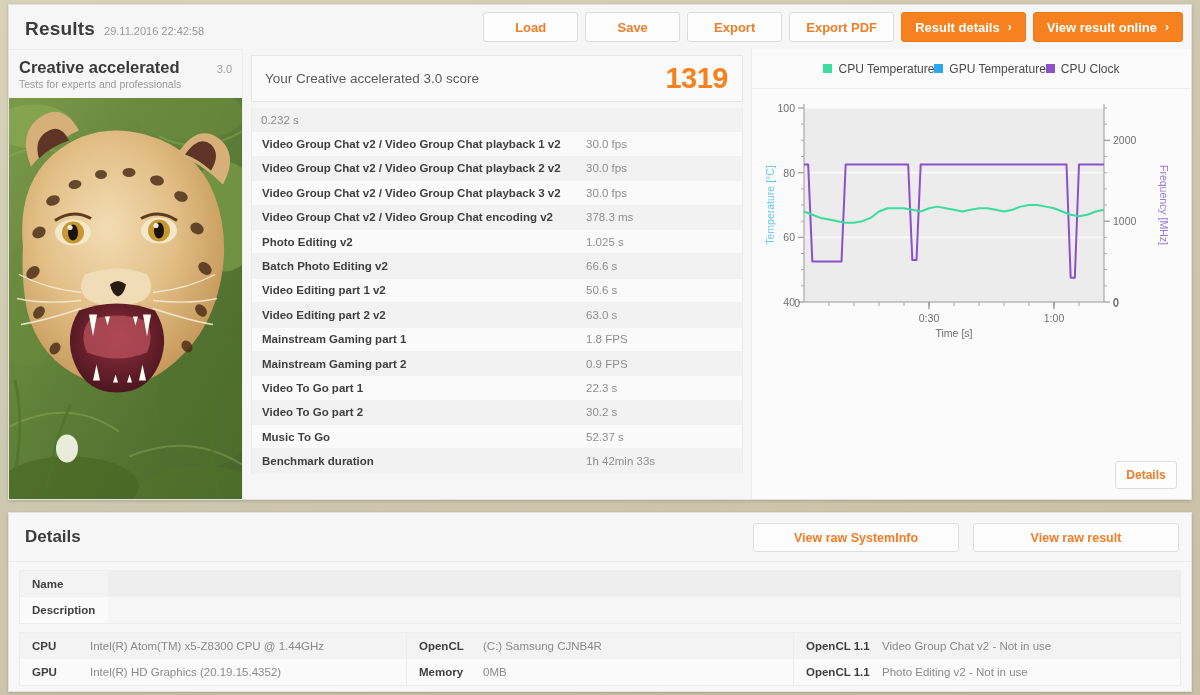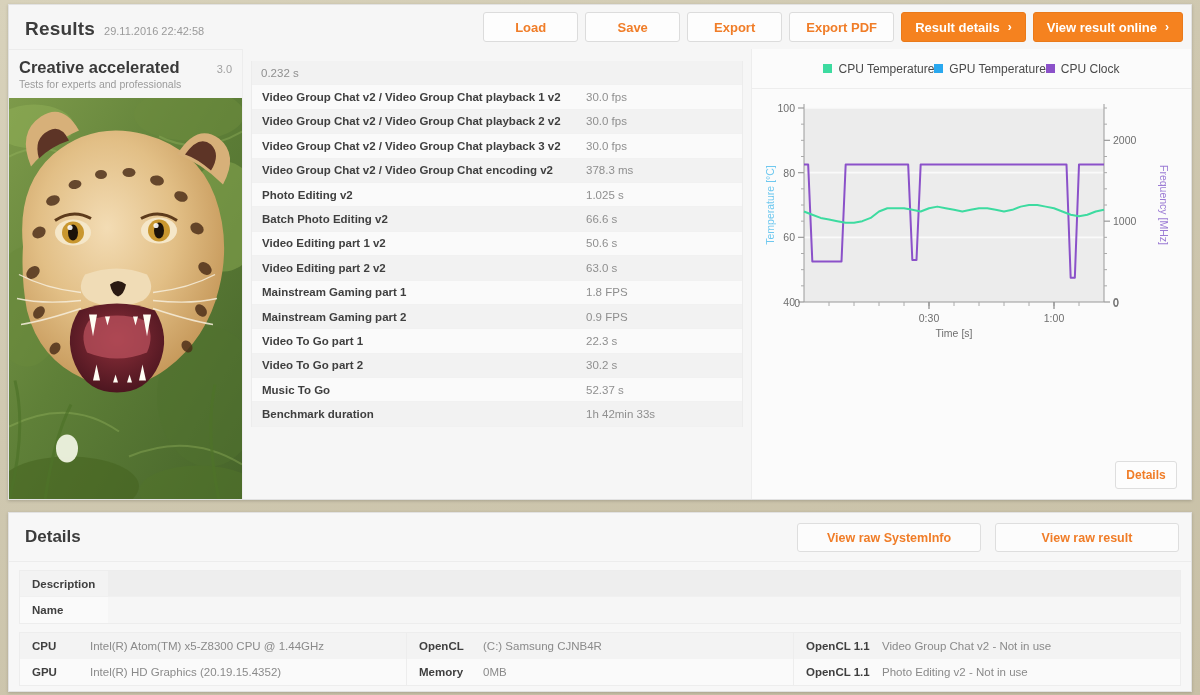--- a/index.html
+++ b/index.html
@@ -87,21 +87,21 @@
   
   .details-panel {
     position: absolute; left: 8px; top: 512px; width: 1184px; height: 180px;
     background: #f7f7f7; border: 1px solid #e2e2e2;
     box-shadow: 0 1px 3px rgba(0,0,0,.18);
   }
   .d-head { position: relative; height: 49px; border-bottom: 1px solid #ececec; }
   .d-head .dt { position: absolute; left: 16px; top: 14px; font-size: 17px; color: #3c3c3c; font-weight: bold; }
   .d-head .dbtns { position: absolute; right: 12px; top: 10px; display: flex; gap: 14px; }
   .d-head .dbtn {
-    height: 29px; width: 184px; display: flex; align-items: center; justify-content: center;
+    height: 29px; width: 206px; display: flex; align-items: center; justify-content: center;
     font-size: 12.5px; font-weight: bold; color: #f07d28; background: #fcfcfc;
     border: 1px solid #dedede; border-radius: 3px; cursor: pointer;
   }
   .nd { margin: 8px 10px 0 10px; border: 1px solid #ededed; }
   .nd .nrow { display: flex; height: 26px; align-items: center; font-size: 11.5px; border-bottom: 1px solid #f0f0f0; }
   .nd .nrow:last-child { border-bottom: none; }
   .nd .nrow:nth-child(odd) { background: #f3f3f3; }
   .nd .nrow:nth-child(even) { background: #fafafa; }
   .nd .k { width: 88px; padding-left: 12px; font-weight: bold; color: #3f3f3f; }
   .nd .v { flex: 1; padding-left: 10px; color: #888; background: #eeeeee; height: 100%; display:flex; align-items:center; }
@@ -262,20 +262,24 @@
             <path d="M0 404 q18 -70 6 -120"></path>
             <path d="M36 404 q8 -60 26 -96"></path>
             <path d="M210 404 q-14 -70 -4 -116"></path>
           </g>
           <ellipse cx="58" cy="352" rx="11" ry="14" fill="#eff3e2" opacity=".95"></ellipse>
         </svg>
       </div>
     </div>
 
     <div class="mid">
+      <div class="score">
+        <span class="lbl">Your Creative accelerated 3.0 score</span>
+        <span class="val">1319</span>
+      </div>
       <div class="rtable">
           <div class="rrow">
             <div class="val">0.232 s</div>
           </div>
           <div class="rrow">
             <div class="name">Video Group Chat v2 / Video Group Chat playback 1 v2</div>
             <div class="val">30.0 fps</div>
           </div>
           <div class="rrow">
             <div class="name">Video Group Chat v2 / Video Group Chat playback 2 v2</div>
@@ -428,27 +432,27 @@
       <div class="dbtn">
           <span>View raw SystemInfo</span>
         </div>
       <div class="dbtn">
           <span>View raw result</span>
         </div>
     </div>
   </div>
   <div class="nd">
       <div class="nrow">
+        <div class="k">Name</div>
+        <div class="v"></div>
+      </div>
+      <div class="nrow">
         <div class="k">Description</div>
         <div class="v"></div>
       </div>
-      <div class="nrow">
-        <div class="k">Name</div>
-        <div class="v"></div>
-      </div>
     </div>
   <div class="hw">
       <div class="hwcol cpu">
         <div class="hwrow">
           <div class="k">CPU</div>
           <div class="v">Intel(R) Atom(TM) x5-Z8300  CPU @ 1.44GHz</div>
         </div>
         <div class="hwrow">
           <div class="k">GPU</div>
           <div class="v">Intel(R) HD Graphics (20.19.15.4352)</div>

